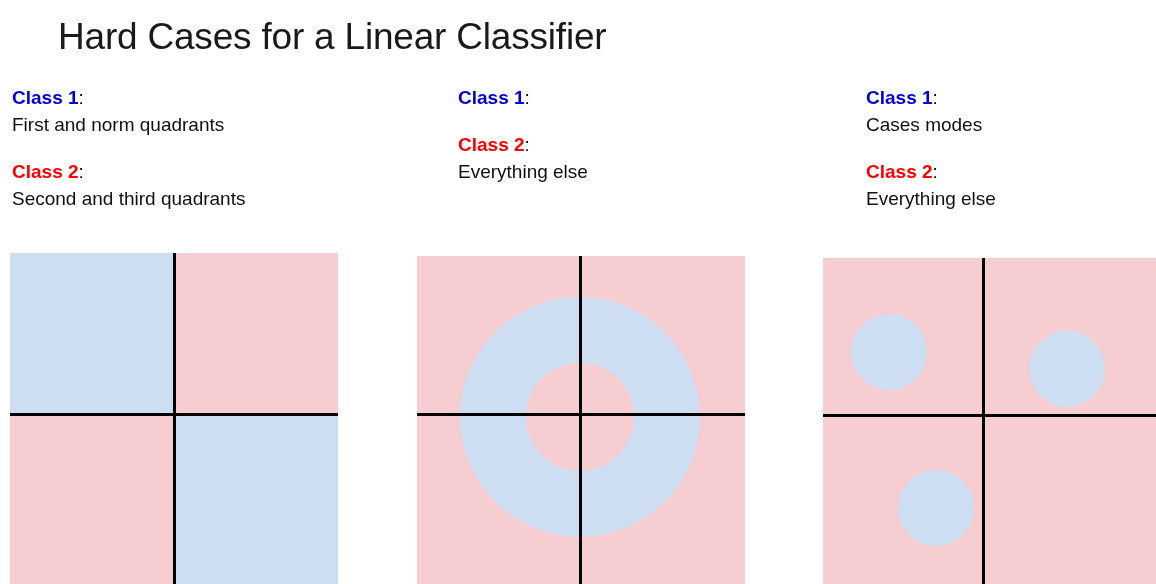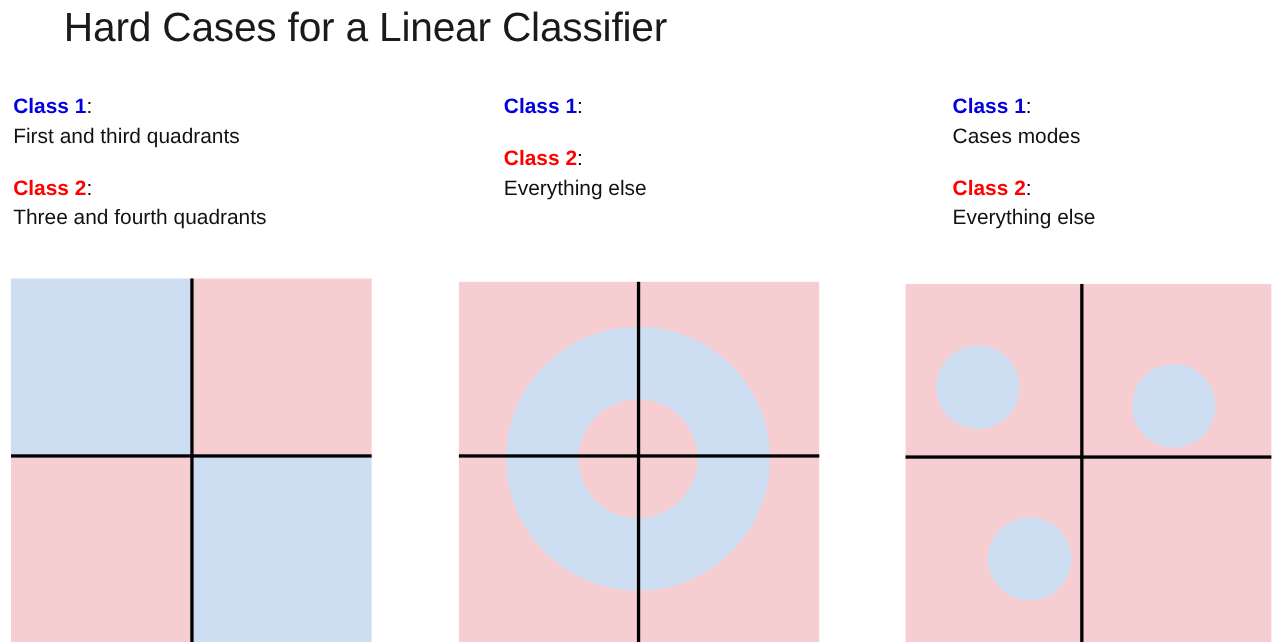--- a/index.html
+++ b/index.html
@@ -13,21 +13,21 @@
     position: relative;
     overflow: hidden;
     font-family: "Liberation Sans", sans-serif;
     color: #000000;
   }
 
   
   #slide-title {
     position: absolute;
     left: 58px;
-    top: 4px;
+    top: 16px;
     font-size: 37px;
     font-weight: 400;
     letter-spacing: -0.2px;
     color: #1a1a1a;
     white-space: nowrap;
   }
 
   
   .column {
     position: absolute;
@@ -89,26 +89,26 @@
 </style>
 </head>
 <body style="background: rgb(255, 255, 255);">
 
 <div id="slide-title">Hard Cases for a Linear Classifier</div>
 
 <div class="column" id="column-0">
   <div class="class-line">
     <span class="class-label c1" style="color: rgb(0, 0, 224);">Class 1</span><span class="class-colon">:</span>
   </div>
-  <div class="class-desc">First and third quadrants</div>
+  <div class="class-desc">First and norm quadrants</div>
   <div class="group-gap"></div>
   <div class="class-line">
     <span class="class-label c2" style="color: rgb(255, 0, 0);">Class 2</span><span class="class-colon">:</span>
   </div>
-  <div class="class-desc">Three and fourth quadrants</div>
+  <div class="class-desc">Second and third quadrants</div>
 </div>
 
 <div class="column" id="column-1">
   <div class="class-line">
     <span class="class-label c1" style="color: rgb(0, 0, 224);">Class 1</span><span class="class-colon">:</span>
   </div>
   <div class="group-gap"></div>
   <div class="class-line">
     <span class="class-label c2" style="color: rgb(255, 0, 0);">Class 2</span><span class="class-colon">:</span>
   </div>

